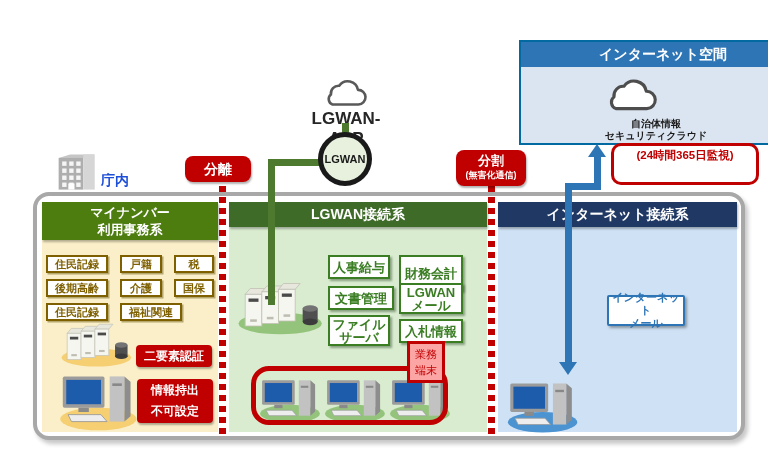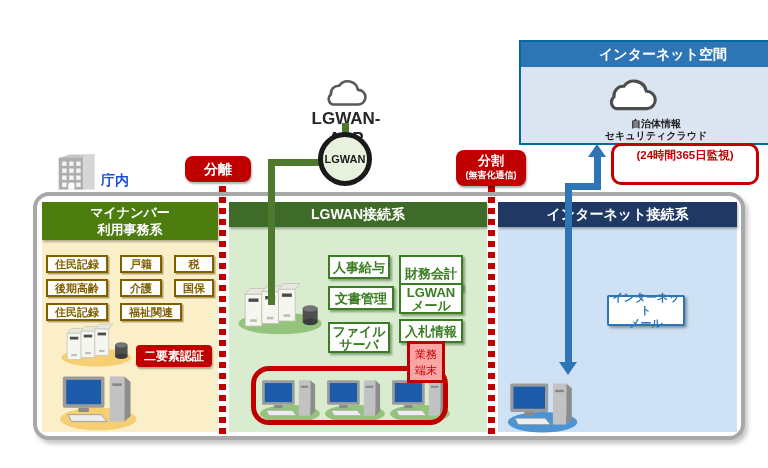--- a/index.html
+++ b/index.html
@@ -230,20 +230,22 @@
     <ellipse cx="47" cy="61" rx="44" ry="13" fill="#f5cf72"></ellipse>
     <rect x="60" y="12" width="17" height="52" fill="#c2c2c2"></rect>
     <polygon points="77,12 84,18 84,58 77,64" fill="#8d8d8d"></polygon>
     <rect x="63" y="20" width="11" height="3" fill="#888888"></rect>
     <rect x="6" y="12" width="48" height="36" rx="2" fill="#9b9b9b"></rect>
     <rect x="10" y="16" width="40" height="28" fill="#1d5bab"></rect>
     <rect x="24" y="48" width="12" height="5" fill="#8a8a8a"></rect>
     <polygon points="12,56 50,56 57,64 16,64" fill="#ededed" stroke="#9a9a9a" stroke-width="1"></polygon>
       </svg>
     </div>
+  <div class="abs redlabel pre" id="noTakeout">情報持出
+不可設定</div>
 
   <div class="abs icon" style="left:235px;top:276px;width:92px;height:60px;">
       <svg viewBox="0 0 110 72">
     <ellipse cx="54" cy="57" rx="50" ry="13" fill="#94c47b"></ellipse>
 
       <polygon points="12,22 32,22 38,15 18,15" fill="#e7e7de" stroke="#c2c2b6" stroke-width="1"></polygon>
       <rect x="12" y="22" width="20" height="38" fill="#f6f6f0" stroke="#c2c2b6" stroke-width="1"></rect>
       <rect x="16" y="27" width="12" height="4" fill="#4a4a4a"></rect>
       <rect x="18" y="52" width="8" height="3" fill="#bdbdb2"></rect>
       <polygon points="32,19 52,19 58,12 38,12" fill="#e7e7de" stroke="#c2c2b6" stroke-width="1"></polygon>
@@ -257,21 +259,21 @@
     <rect x="81" y="39" width="18" height="16" fill="#4f4f4f"></rect>
     <ellipse cx="90" cy="55" rx="9" ry="4" fill="#3c3c3c"></ellipse>
     <ellipse cx="90" cy="39" rx="9" ry="4" fill="#737373"></ellipse>
       </svg>
     </div>
   <div class="greenBox" style="left:328px;top:255px;width:62px;height:24px;">人事給与</div>
   <div class="greenBox" style="left:399px;top:255px;width:64px;height:36px;">財務会計</div>
   <div class="greenBox" style="left:328px;top:286px;width:66px;height:24px;">文書管理</div>
   <div class="greenBox pre" style="left:399px;top:283px;width:64px;height:31px;">LGWAN
 メール</div>
-  <div class="greenBox pre" style="left:328px;top:322px;width:62px;height:31px;">ファイル
+  <div class="greenBox pre" style="left:328px;top:315px;width:62px;height:31px;">ファイル
 サーバ</div>
   <div class="greenBox" style="left:399px;top:319px;width:64px;height:24px;">入札情報</div>
   <div class="abs" id="termRect"></div>
   <div class="abs pre" id="termLabel">業務
 端末</div>
   <div class="abs icon" style="left:258px;top:372px;width:68px;height:52px;">
       <svg viewBox="0 0 100 76">
     <ellipse cx="47" cy="61" rx="44" ry="13" fill="#94c47b"></ellipse>
     <rect x="60" y="12" width="17" height="52" fill="#c2c2c2"></rect>
     <polygon points="77,12 84,18 84,58 77,64" fill="#8d8d8d"></polygon>

